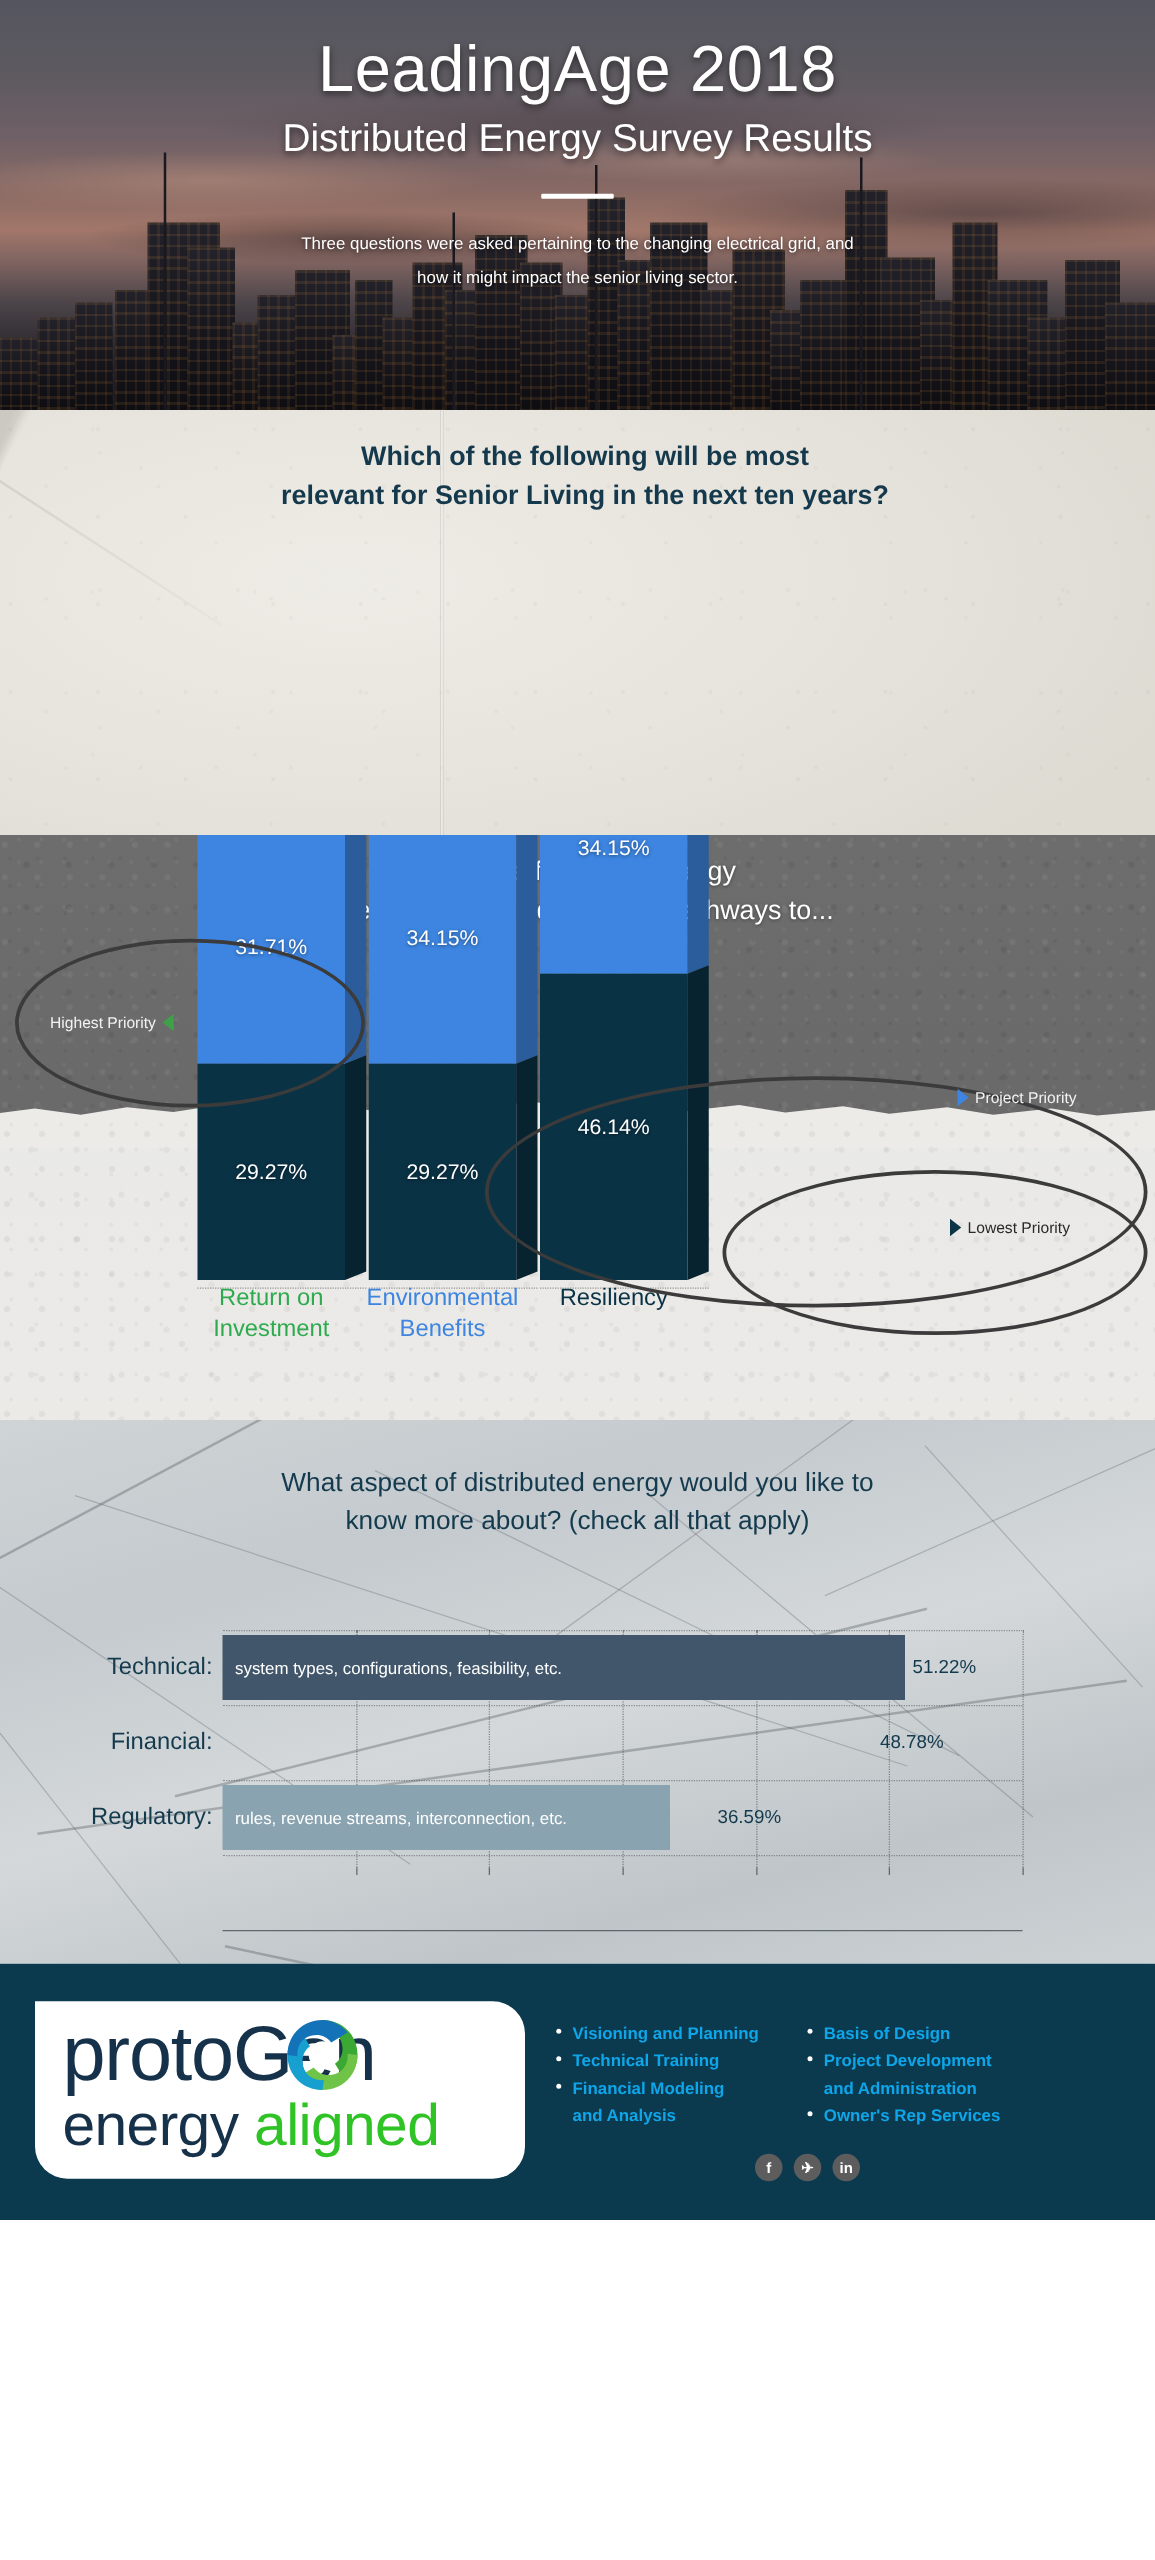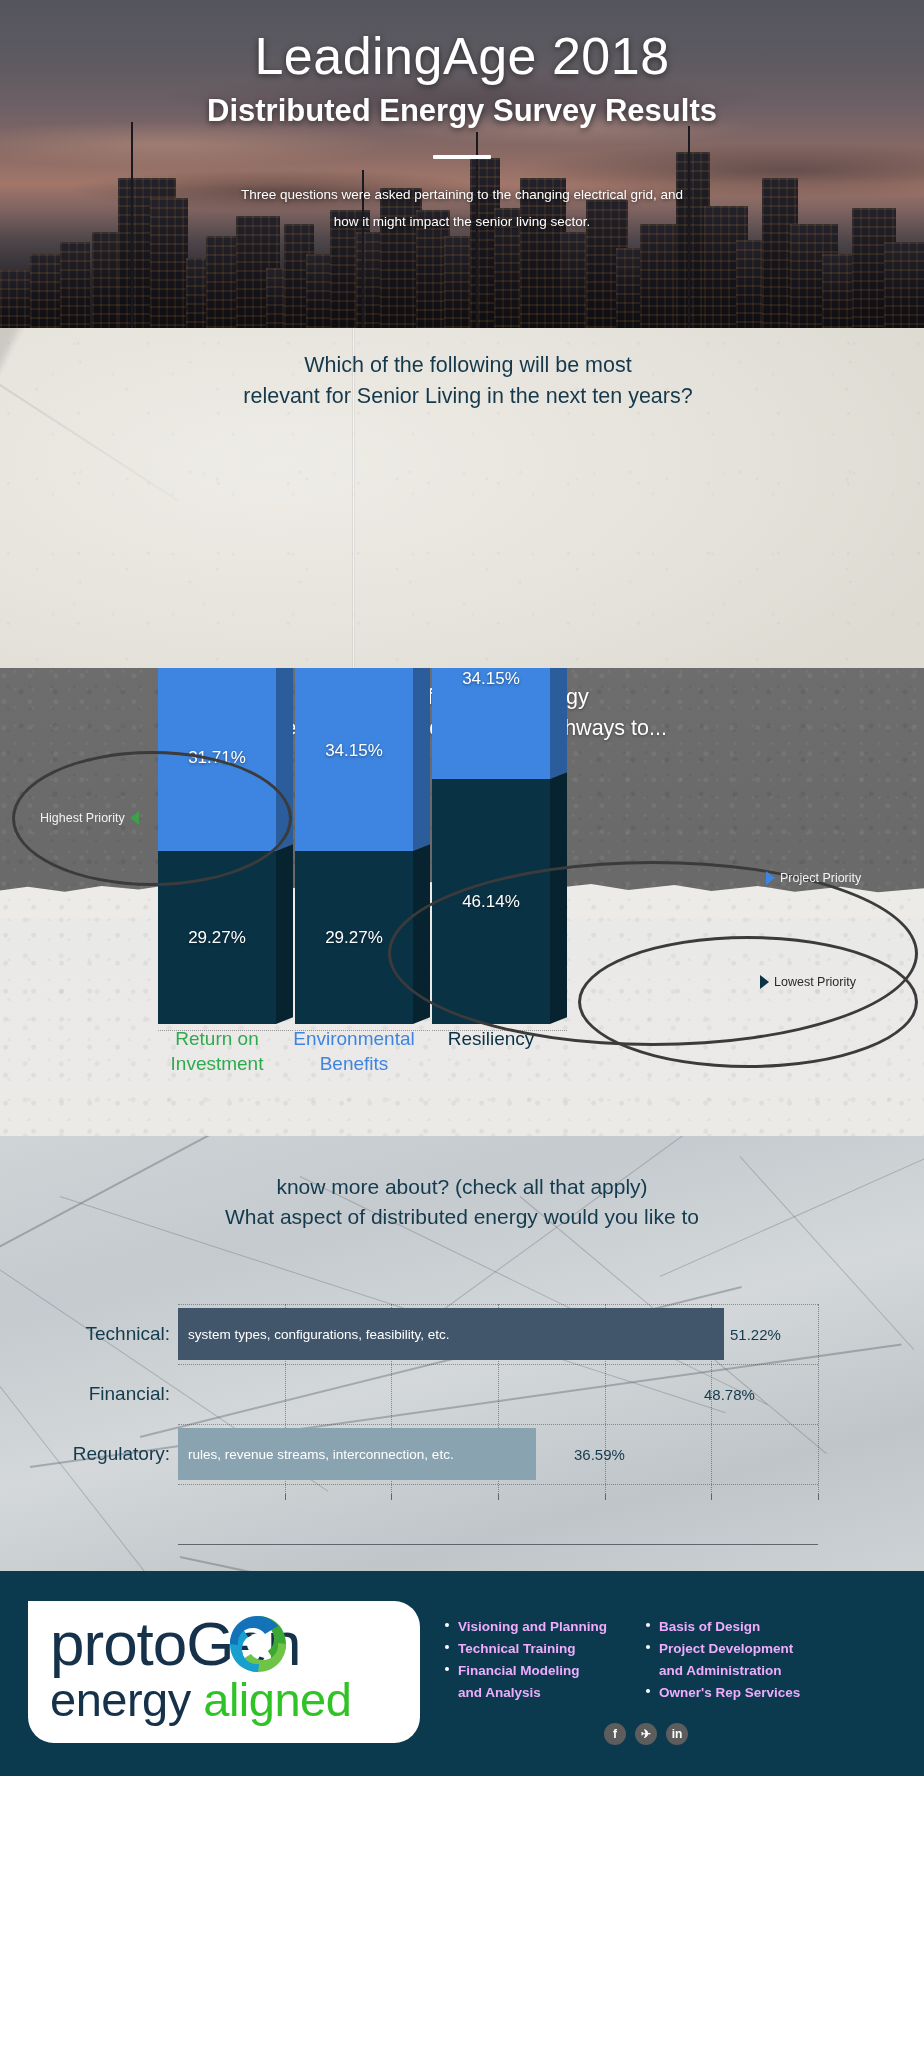--- a/index.html
+++ b/index.html
@@ -66,21 +66,21 @@
   }
   .hero-title {
     font-size: 52px;
     font-weight: 300;
     letter-spacing: .5px;
     line-height: 1.1;
     text-shadow: 0 2px 6px rgba(0,0,0,.55);
   }
   .hero-sub {
     font-size: 31px;
-    font-weight: 700;
+    font-weight: 400;
     margin-top: 8px;
     text-shadow: 0 2px 6px rgba(0,0,0,.55);
   }
   .hero-rule {
     width: 58px; height: 4px; background: #fff;
     margin: 26px auto 22px; border-radius:1px;
   }
   .hero-body {
     font-size: 13.5px;
     line-height: 2.0;
@@ -112,21 +112,21 @@
     background: linear-gradient(90deg, rgba(0,0,0,.13), rgba(255,255,255,.55), rgba(0,0,0,.10));
   }
   .fold-diag {
     position:absolute; left:-40px; top:30px; width:260px; height:2px;
     background: linear-gradient(90deg, rgba(0,0,0,.10), rgba(0,0,0,.02));
     transform: rotate(33deg); transform-origin: left center;
   }
   .q-title {
     position:absolute; left:0; right:0; top:22px;
     text-align:center; color:#15394c;
-    font-size: 21.5px; font-weight: 400; line-height: 1.45; padding-left: 12px;
+    font-size: 21.5px; font-weight: 700; line-height: 1.45; padding-left: 12px;
   }
 
   
   .sec-bars {
     position: relative; width: 924px; height: 468px;
     overflow: hidden;
     background: linear-gradient(180deg, #6d6d6d 0%, #6a6a6a 42%, #6a6a6a 48%, #e9e9e7 49%, #eceae7 100%);
   }
   .concrete-top {
     position:absolute; left:0; right:0; top:0; height: 240px;
@@ -279,21 +279,21 @@
   .logo-energy { color:#16314a; }
   .logo-aligned { color:#2fc325; }
   .logo-swirl {
     position:absolute; left: 196px; top: 10px; width: 68px; height: 68px;
   }
   .foot-cols {
     position:absolute; left: 444px; top: 46px; display:flex; gap: 38px;
   }
   .foot-list { list-style:none; }
   .foot-list li {
-    color:#f0abfc; font-size: 13.5px; line-height: 1.42;
+    color:#0ea5e9; font-size: 13.5px; line-height: 1.42;
     margin-bottom: 3px; padding-left: 14px; position:relative;
     font-weight: 600; white-space:nowrap;
   }
   .foot-list li.sub { padding-left: 14px; }
   .foot-list li .bullet {
     position:absolute; left: 1px; top: 6px; width:4px; height:4px;
     background:#fff; border-radius:50%;
   }
   .socials {
     position:absolute; left: 604px; top: 152px; display:flex; gap: 9px;
@@ -462,22 +462,22 @@
       <div class="sl " style="left:300px; top:40px; width:520px; transform: rotate(26deg);"></div>
       <div class="sl " style="left:420px; top:190px; width:480px; transform: rotate(-36deg);"></div>
       <div class="sl thick" style="left:30px; top:330px; width:880px; transform: rotate(-8deg);"></div>
       <div class="sl " style="left:520px; top:60px; width:400px; transform: rotate(40deg);"></div>
       <div class="sl " style="left:660px; top:140px; width:300px; transform: rotate(-24deg);"></div>
       <div class="sl thick" style="left:180px; top:420px; width:740px; transform: rotate(12deg);"></div>
       <div class="sl " style="left:0px; top:250px; width:300px; transform: rotate(52deg);"></div>
       <div class="sl " style="left:740px; top:20px; width:260px; transform: rotate(48deg);"></div>
     </div>
   <div class="sec3-title">
+    <div>What aspect of distributed energy would you like to</div>
     <div>know more about? (check all that apply)</div>
-    <div>What aspect of distributed energy would you like to</div>
   </div>
   <div class="hb-plot" id="hb-plot" style="height: 190px;">
       <div class="hb-grid-v" style="left:107px"></div>
       <div class="hb-tick" style="left:107px"></div>
       <div class="hb-grid-v" style="left:213px"></div>
       <div class="hb-tick" style="left:213px"></div>
       <div class="hb-grid-v" style="left:320px"></div>
       <div class="hb-tick" style="left:320px"></div>
       <div class="hb-grid-v" style="left:427px"></div>
       <div class="hb-tick" style="left:427px"></div>

